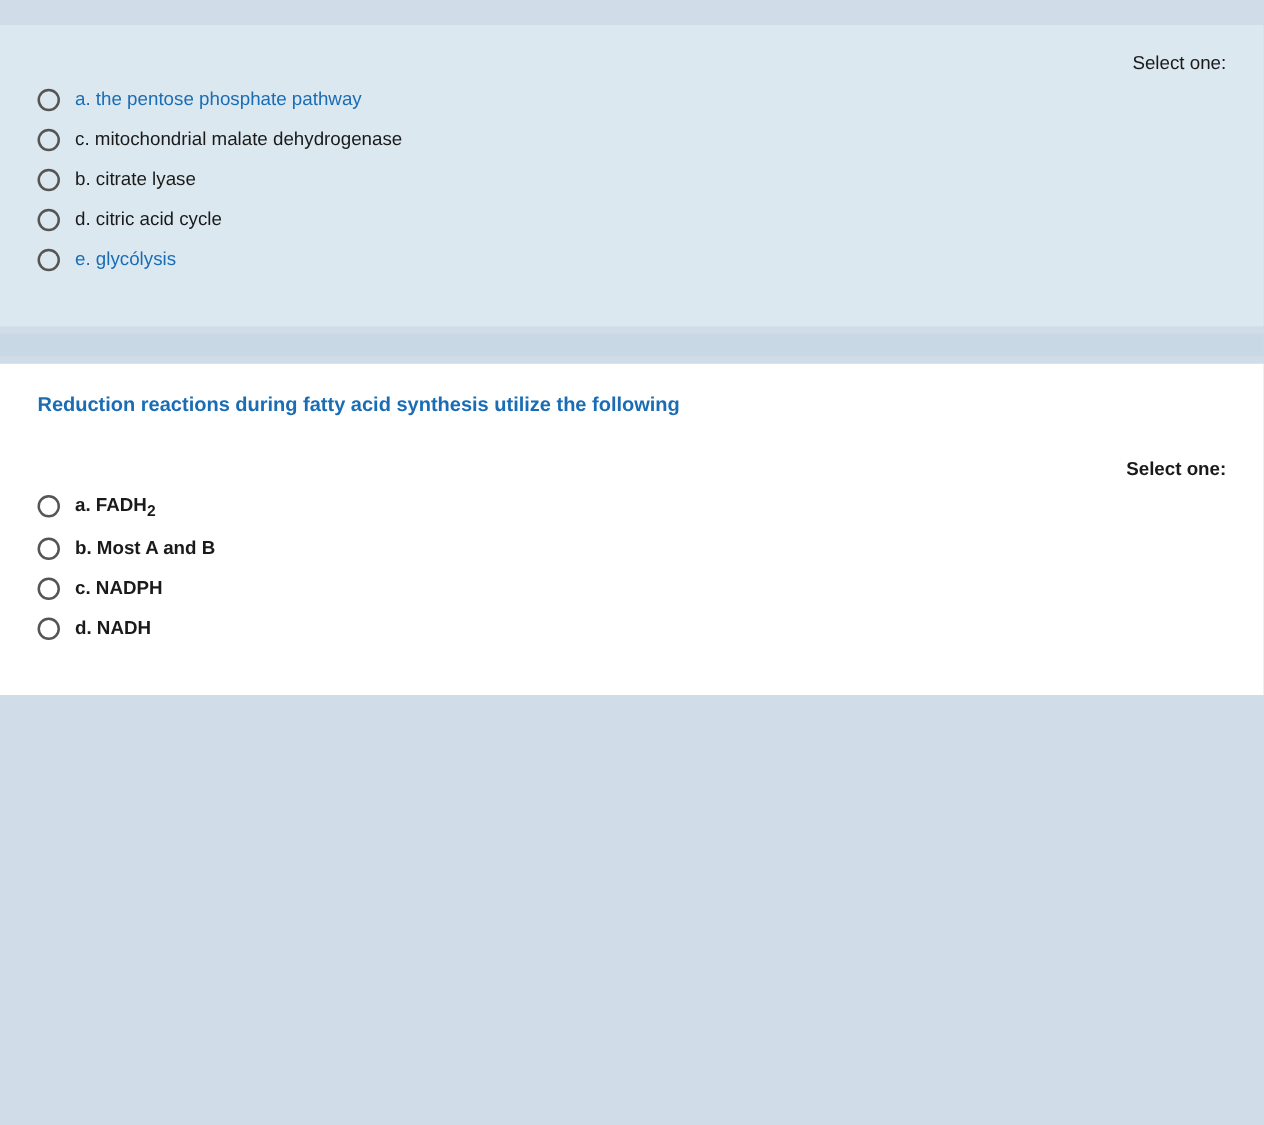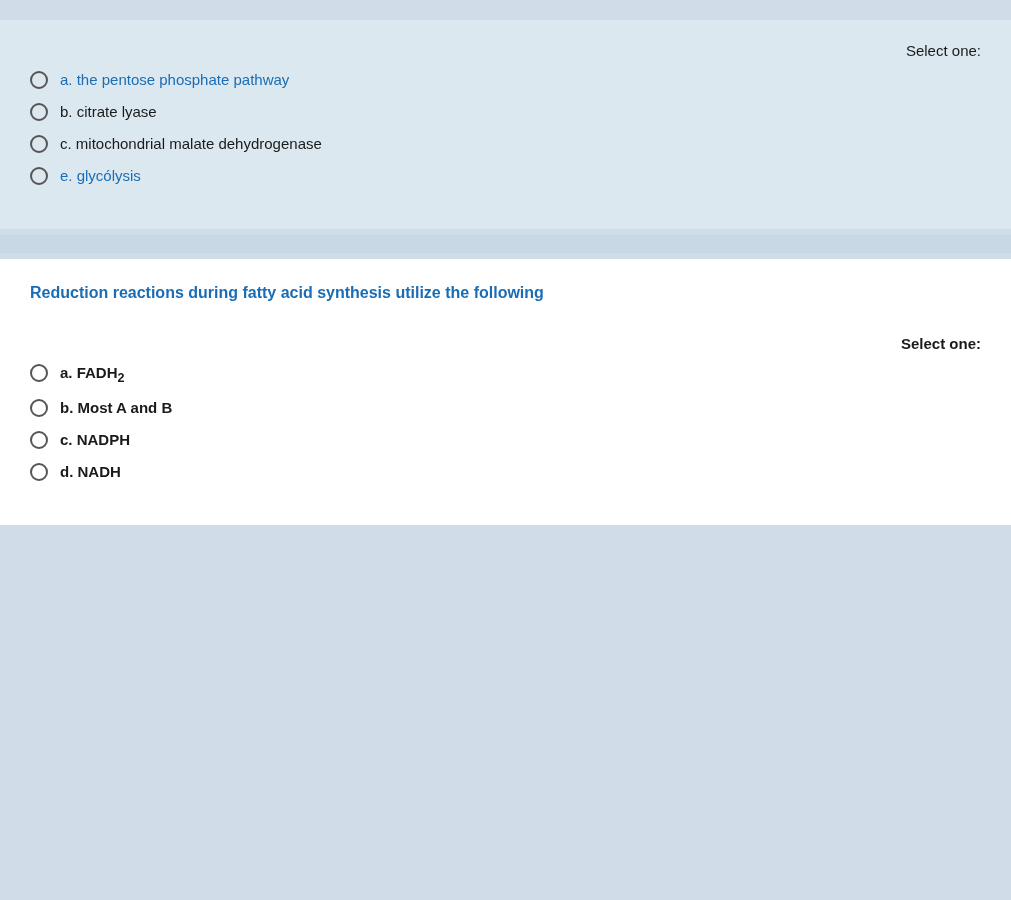--- a/index.html
+++ b/index.html
@@ -98,28 +98,32 @@
   <div class="question-block">
     <p class="select-one-label">Select one:</p>
 
     <div class="option-row">
       <span class="radio-circle"></span>
       <span class="option-text blue-text">a. the pentose phosphate pathway</span>
     </div>
 
     <div class="option-row">
       <span class="radio-circle"></span>
+      <span class="option-text">c. mitochondrial malate dehydrogenase</span>
+    </div>
+
+    <div class="option-row">
+      <span class="radio-circle"></span>
       <span class="option-text">b. citrate lyase</span>
     </div>
 
     <div class="option-row">
       <span class="radio-circle"></span>
-      <span class="option-text">c. mitochondrial malate dehydrogenase</span>
+      <span class="option-text">d. citric acid cycle</span>
     </div>
-
 
     <div class="option-row">
       <span class="radio-circle"></span>
       <span class="option-text blue-text">e. glycólysis</span>
     </div>
   </div>
 
   <div class="separator"></div>
 
   <div class="question-block-2">

